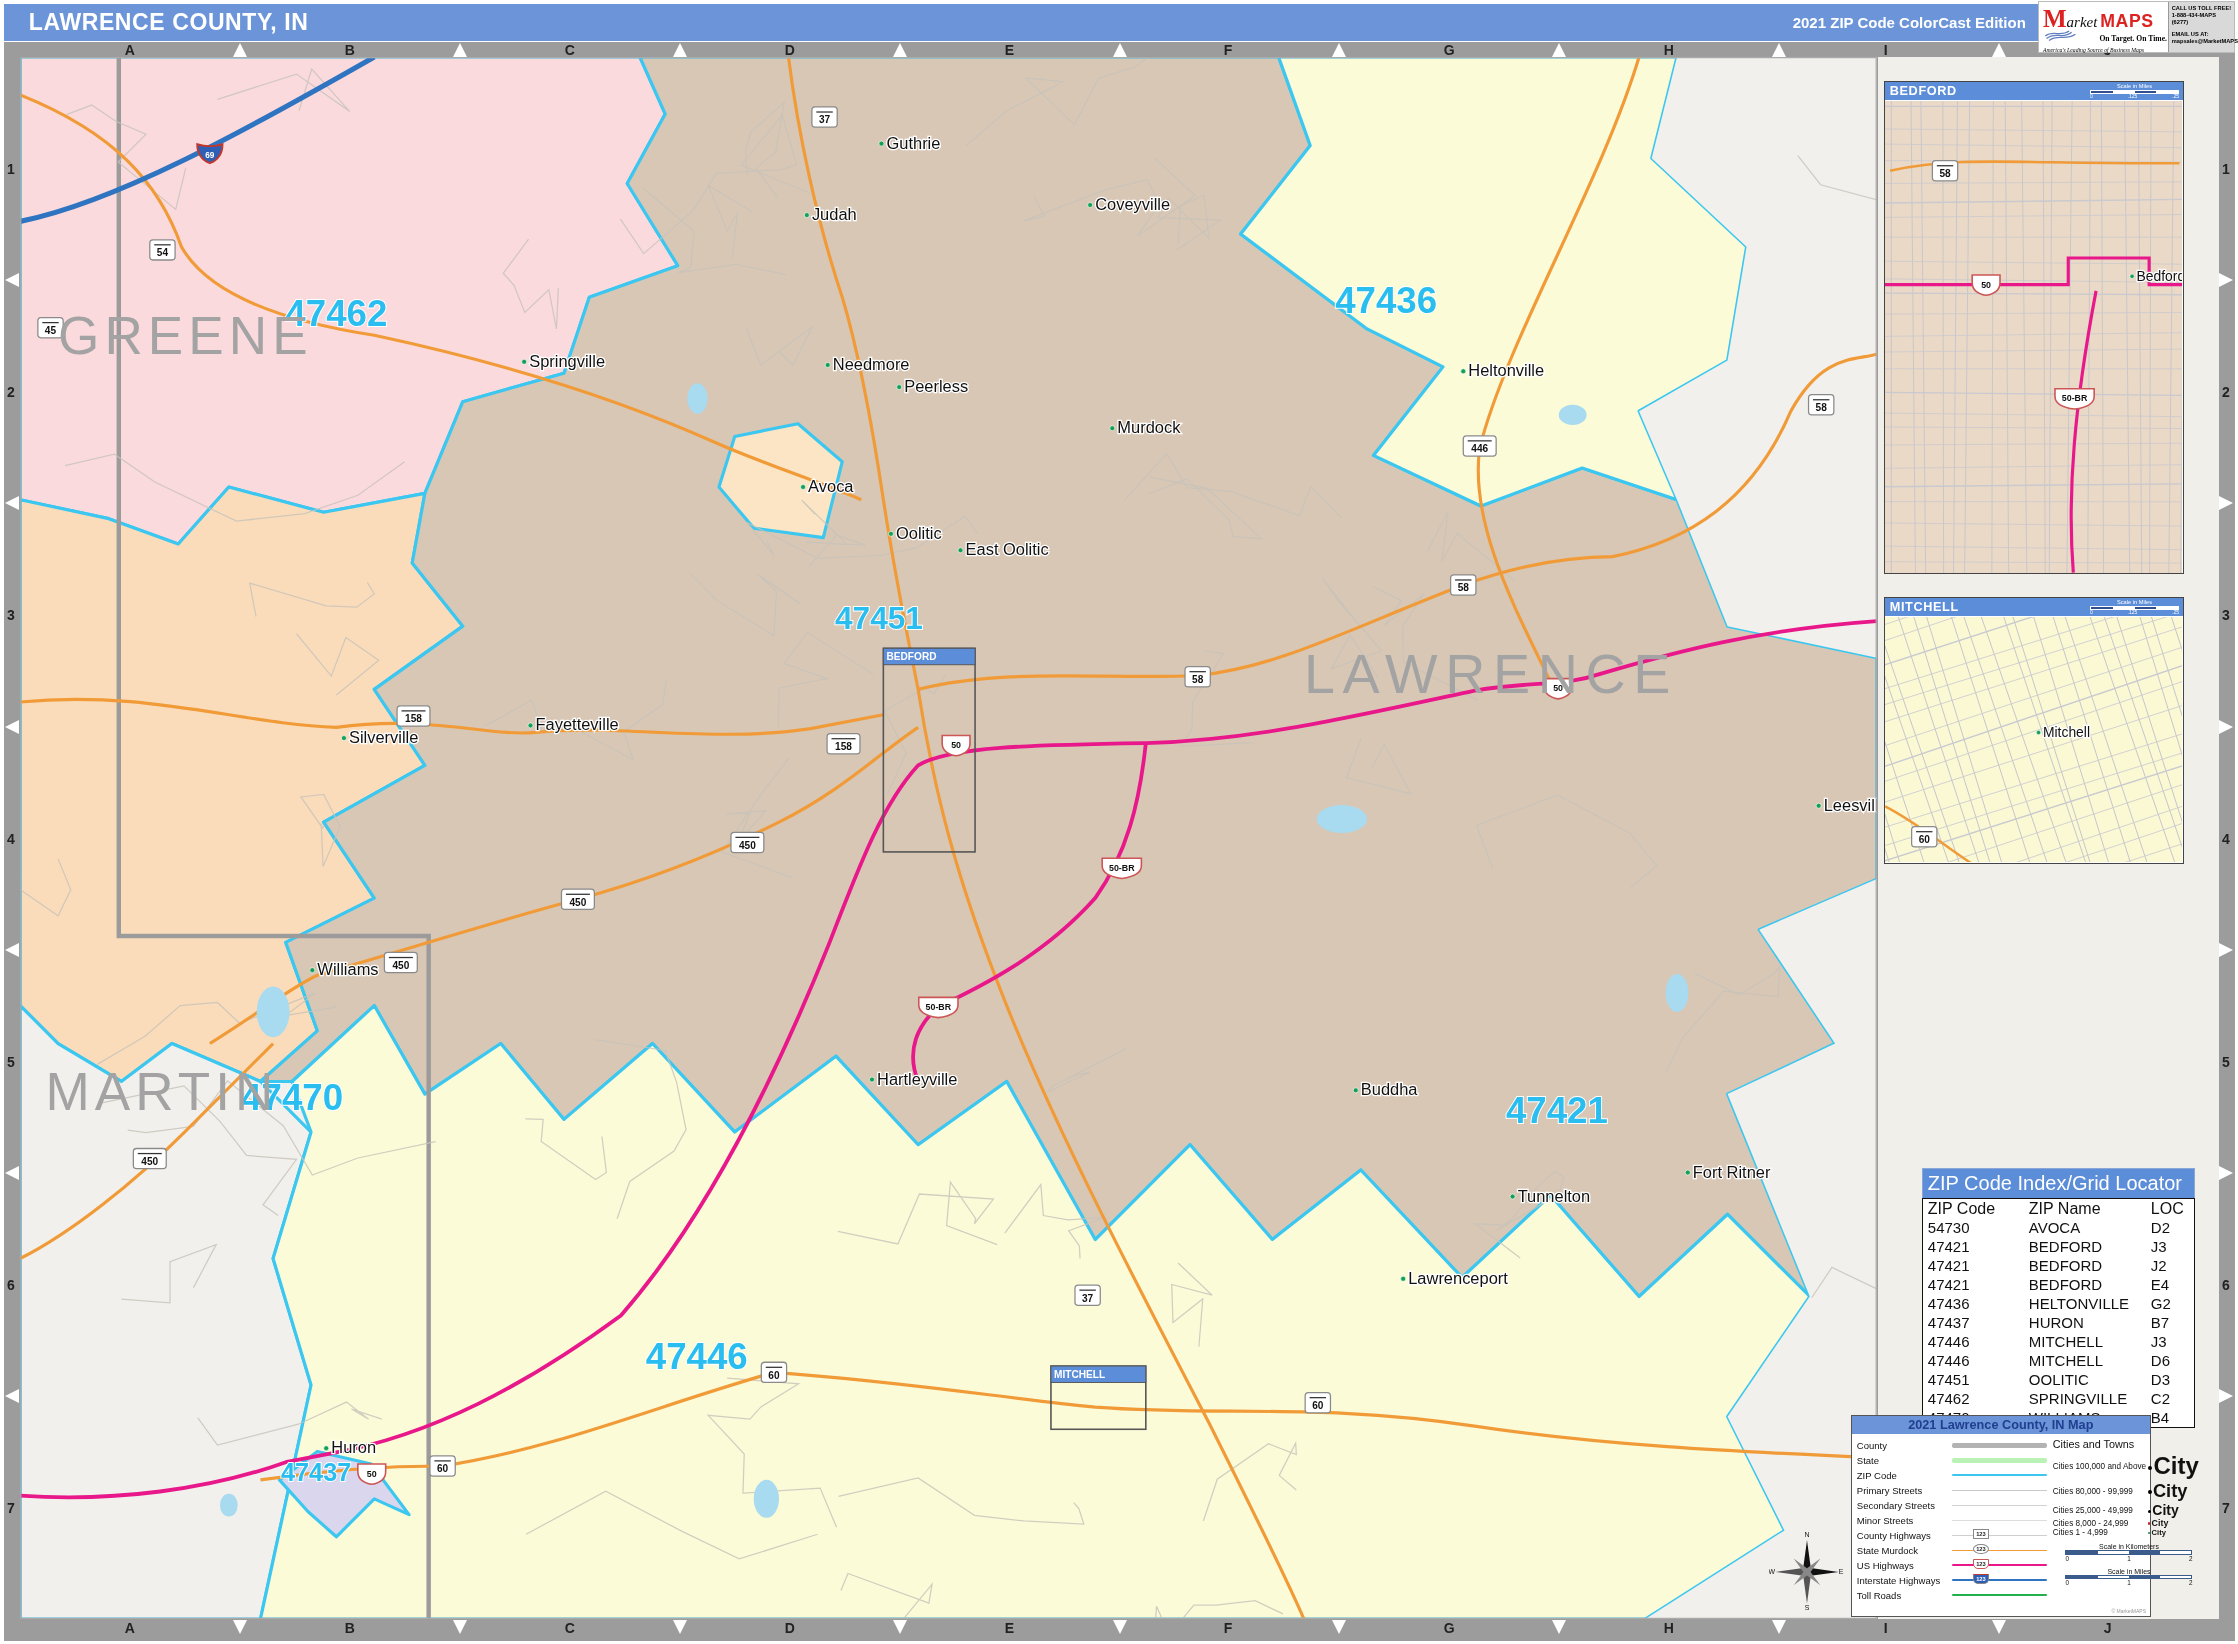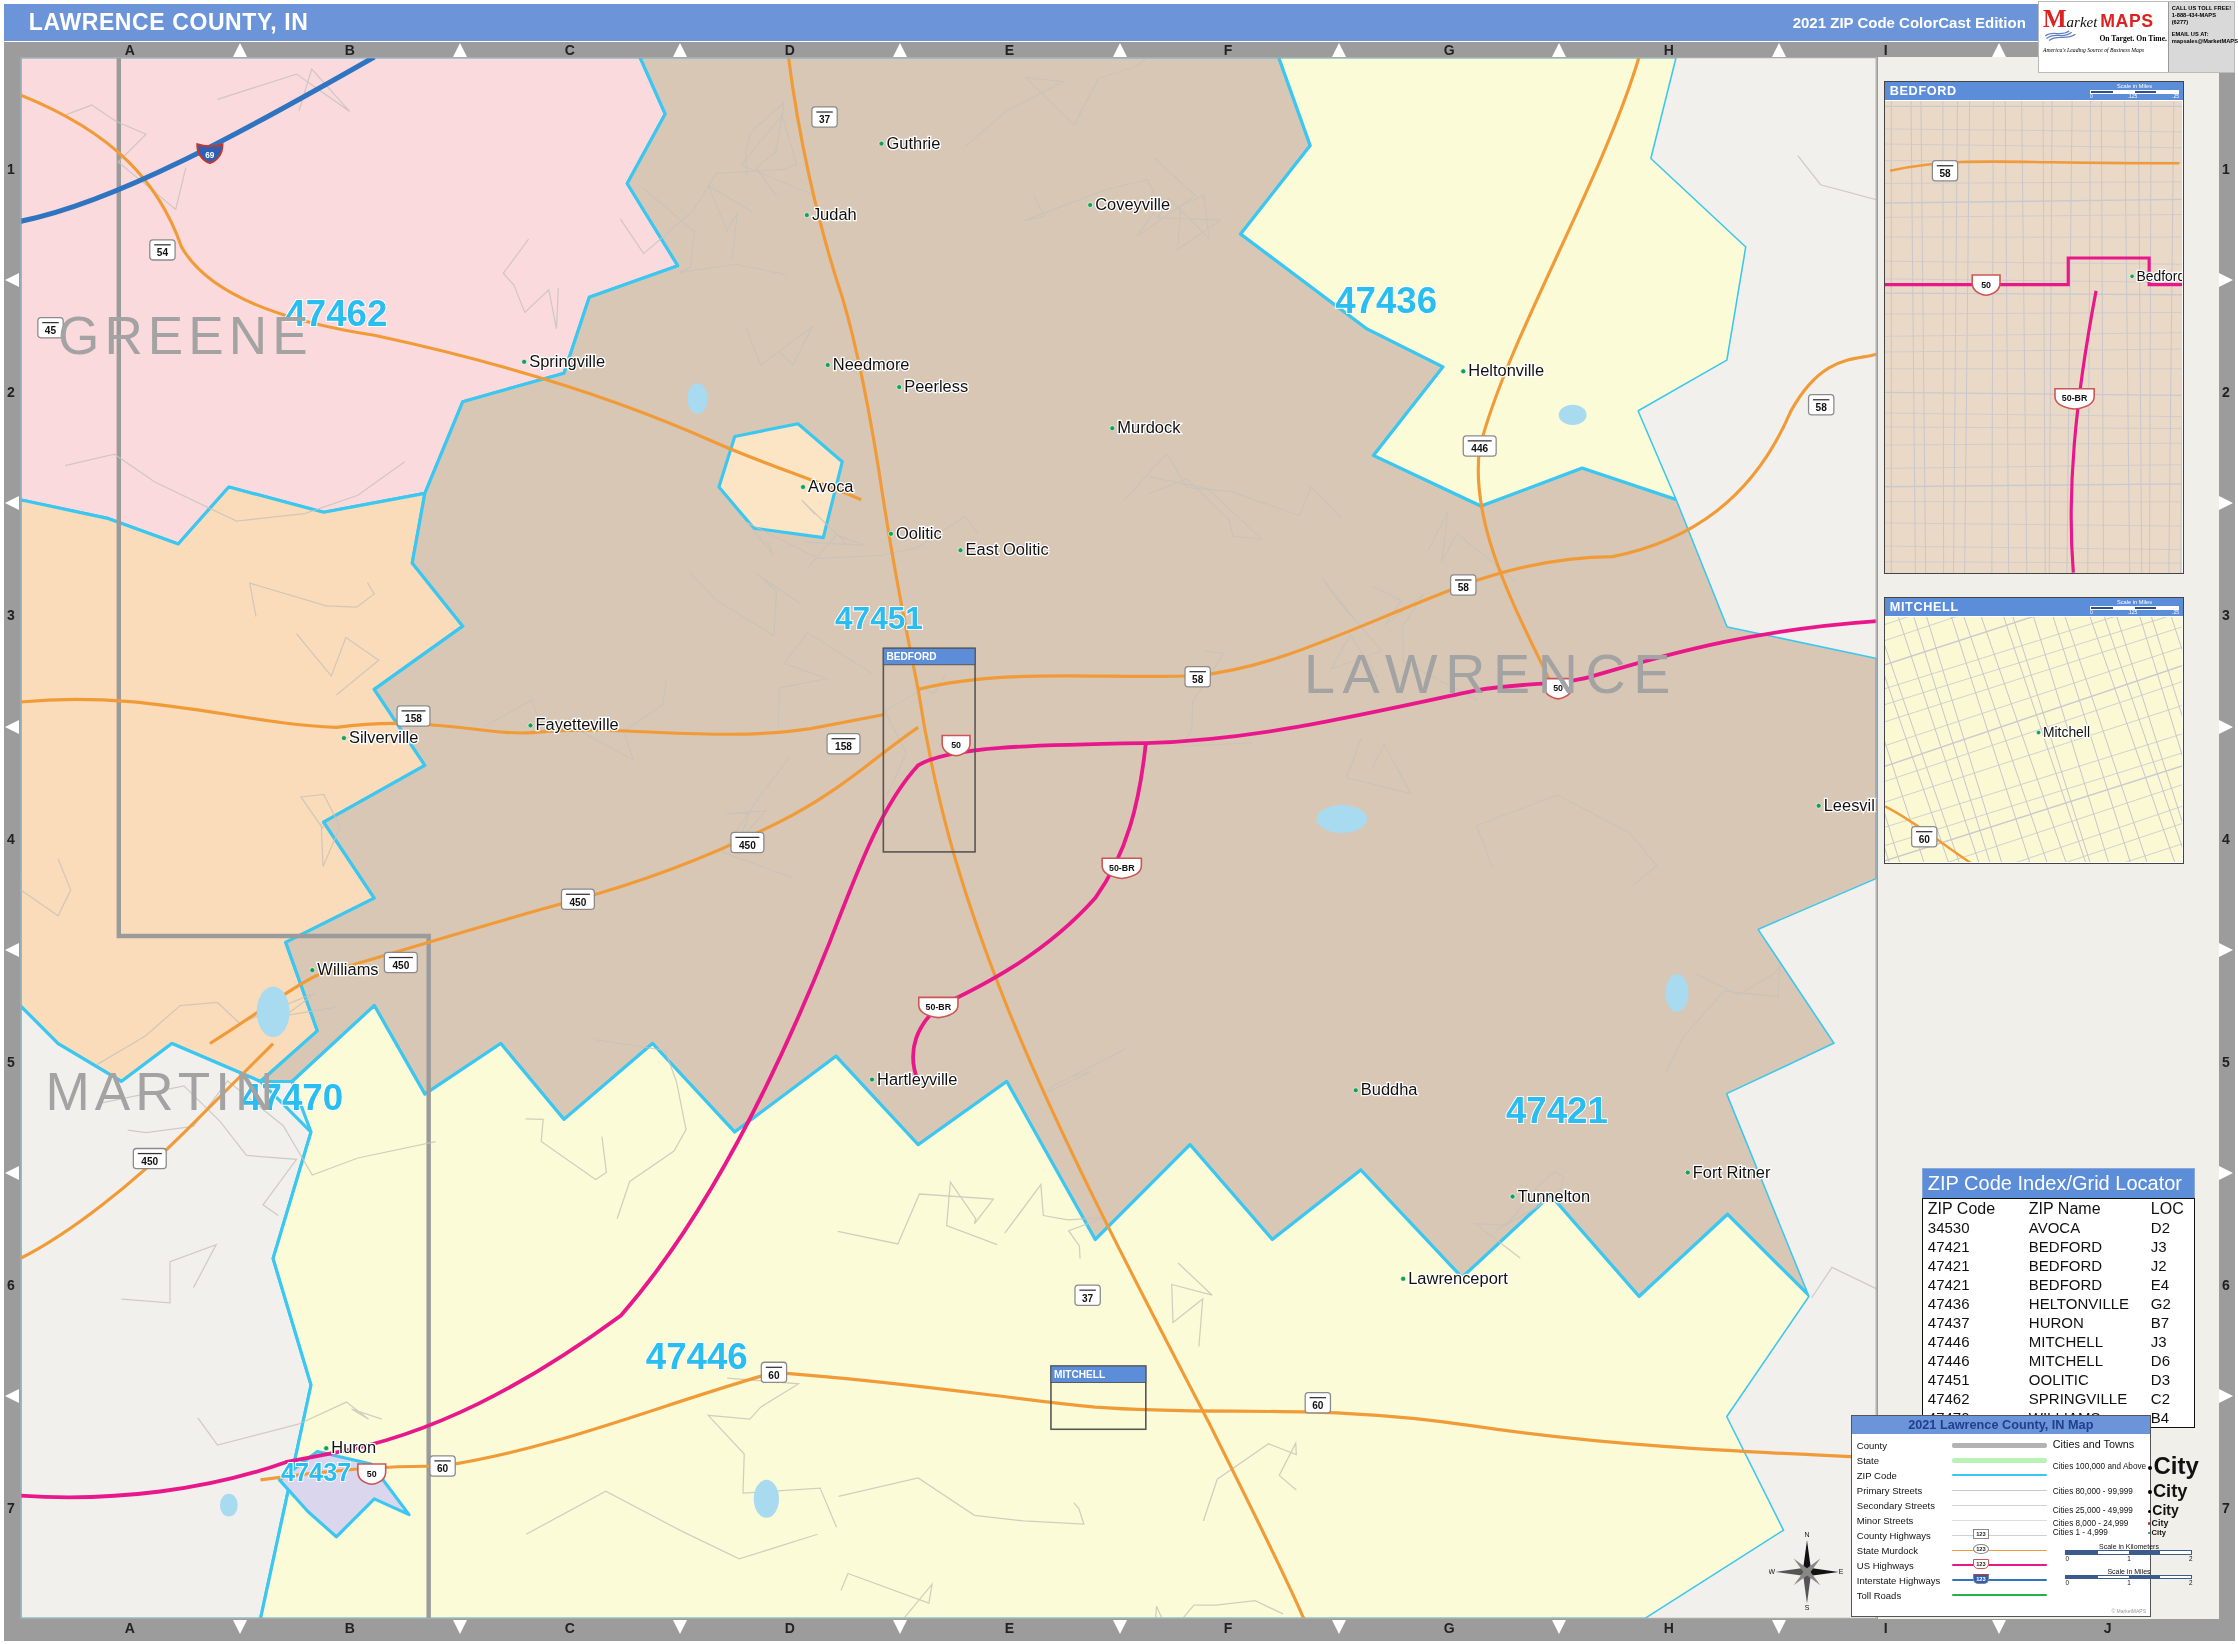--- a/index.html
+++ b/index.html
@@ -6,21 +6,21 @@
   body { font-family:"Liberation Sans", sans-serif; background:#ffffff; }
   #sheet { position:relative; width:2239px; height:1645px; background:#ffffff; overflow:hidden; }
 
   
   #title-bar { position:absolute; left:3.8px; top:3.8px; width:2231px; height:37px;
     background:#6b94d9; display:flex; align-items:center; }
   #title-text { color:#ffffff; font-size:23px; font-weight:bold; letter-spacing:0.6px; padding-left:25px; }
   #edition-text { position:absolute; right:209px; top:10px; color:#ffffff; font-size:15px; font-weight:bold; }
 
   
-  #logo-box { position:absolute; right:3.8px; top:1.3px; width:197px; height:72px; background:#ffffff;
+  #logo-box { position:absolute; right:3.8px; top:1.3px; width:197px; height:52px; background:#ffffff;
     border:0.6px solid #bbbbbb; display:flex; z-index:20; }
   #logo-main { width:130px; padding:2.5px 1.3px 1.3px 3.8px; position:relative; }
   #logo-brandline { white-space:nowrap; }
   #logo-m { color:#dd2222; font-size:25px; font-weight:bold; font-family:"Liberation Serif",serif; }
   #logo-market { color:#111111; font-size:15px; font-style:italic; font-family:"Liberation Serif",serif; }
   #logo-maps { color:#dd2222; font-size:17.7px; font-weight:bold; letter-spacing:0.6px; }
   #logo-scribble { position:absolute; left:5px; top:24px; width:44px; height:16.4px; }
   #logo-tagline { font-size:7.6px; font-weight:bold; font-family:"Liberation Serif",serif; margin-top:1.3px; text-align:right; }
   #logo-subtitle { font-size:5.7px; font-style:italic; font-family:"Liberation Serif",serif; margin-top:3.8px; }
   #logo-contact { width:66px; background:#d9d9d9; border-left:0.6px solid #999; padding:3.2px 2.5px; }
@@ -423,21 +423,21 @@
 
     <div id="zip-table">
       <div id="zip-table-header">ZIP Code Index/Grid Locator</div>
       <div id="zip-table-body">
           <div class="zt-row head">
             <div class="zt-c1">ZIP Code</div>
             <div class="zt-c2">ZIP Name</div>
             <div class="zt-c3">LOC</div>
           </div>
           <div class="zt-row">
-            <div class="zt-c1">34530</div>
+            <div class="zt-c1">54730</div>
             <div class="zt-c2">AVOCA</div>
             <div class="zt-c3">D2</div>
           </div>
           <div class="zt-row">
             <div class="zt-c1">47421</div>
             <div class="zt-c2">BEDFORD</div>
             <div class="zt-c3">J3</div>
           </div>
           <div class="zt-row">
             <div class="zt-c1">47421</div>

